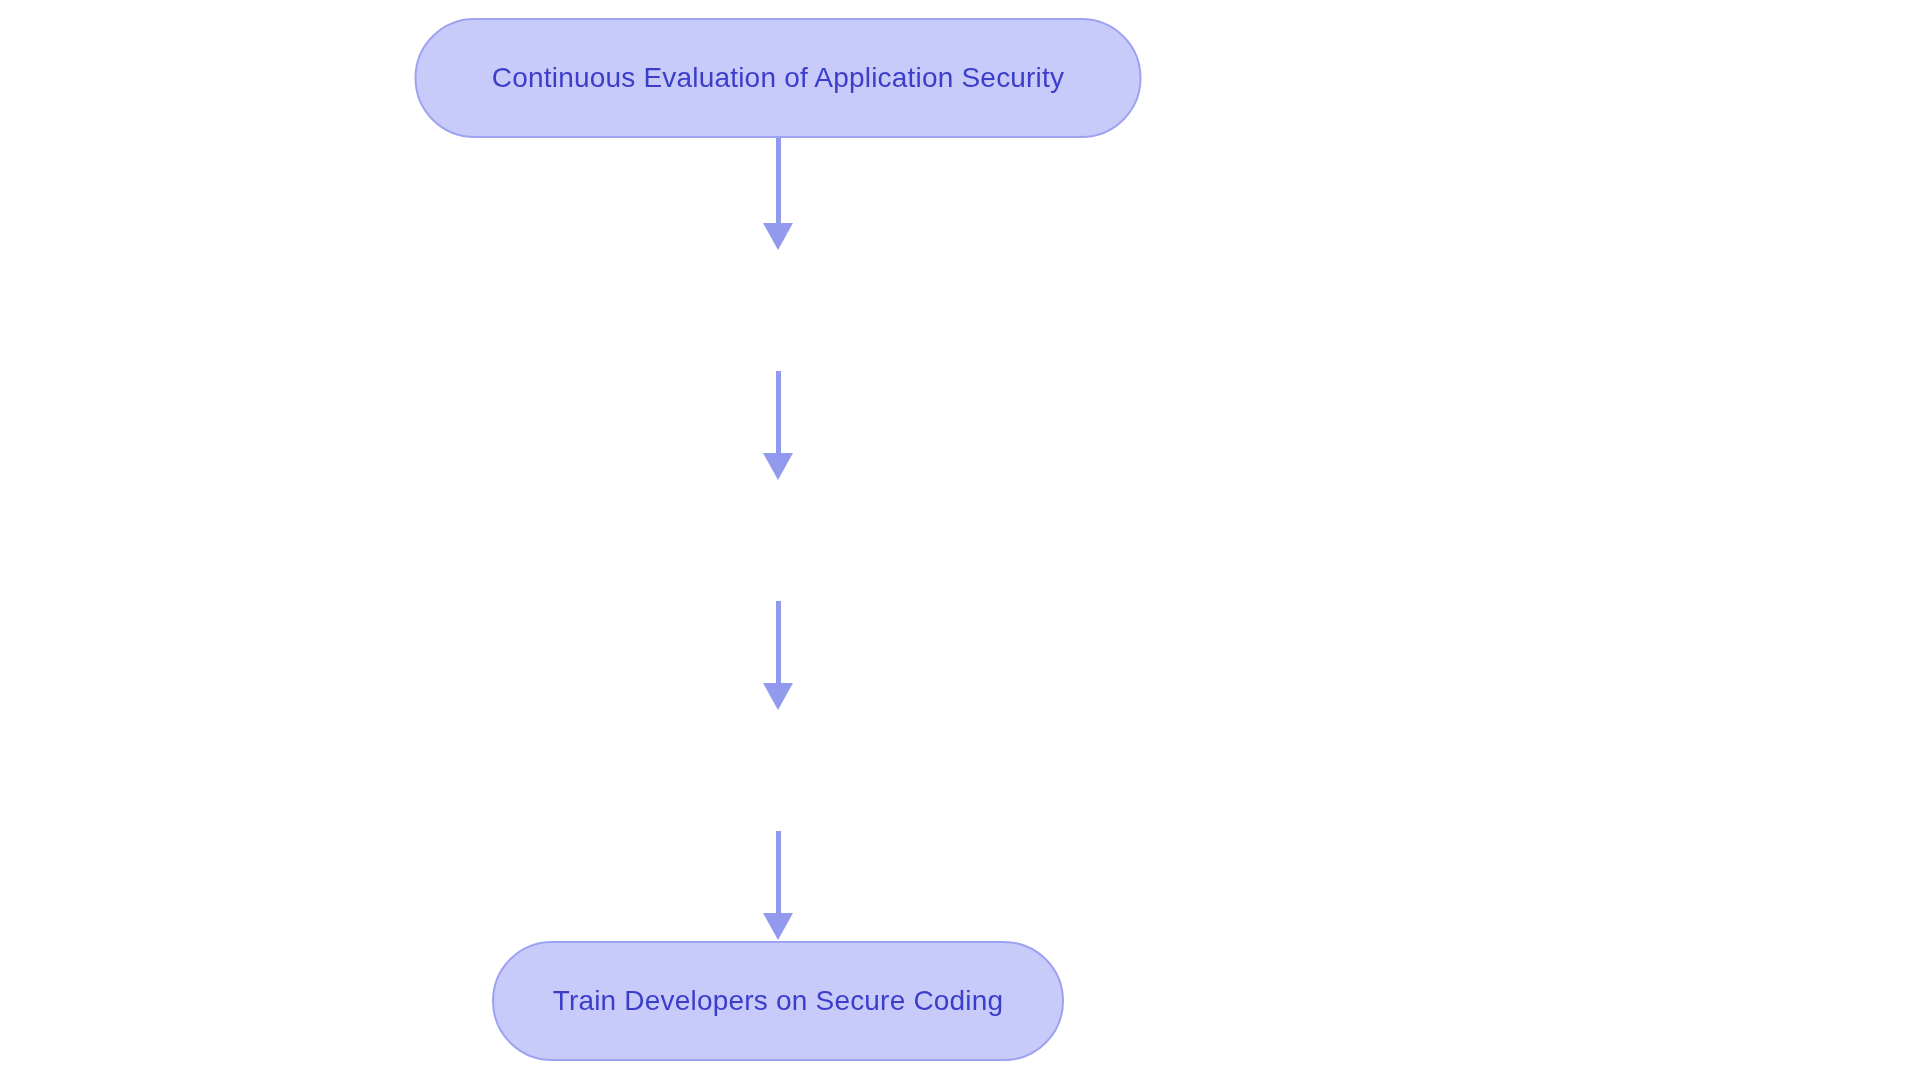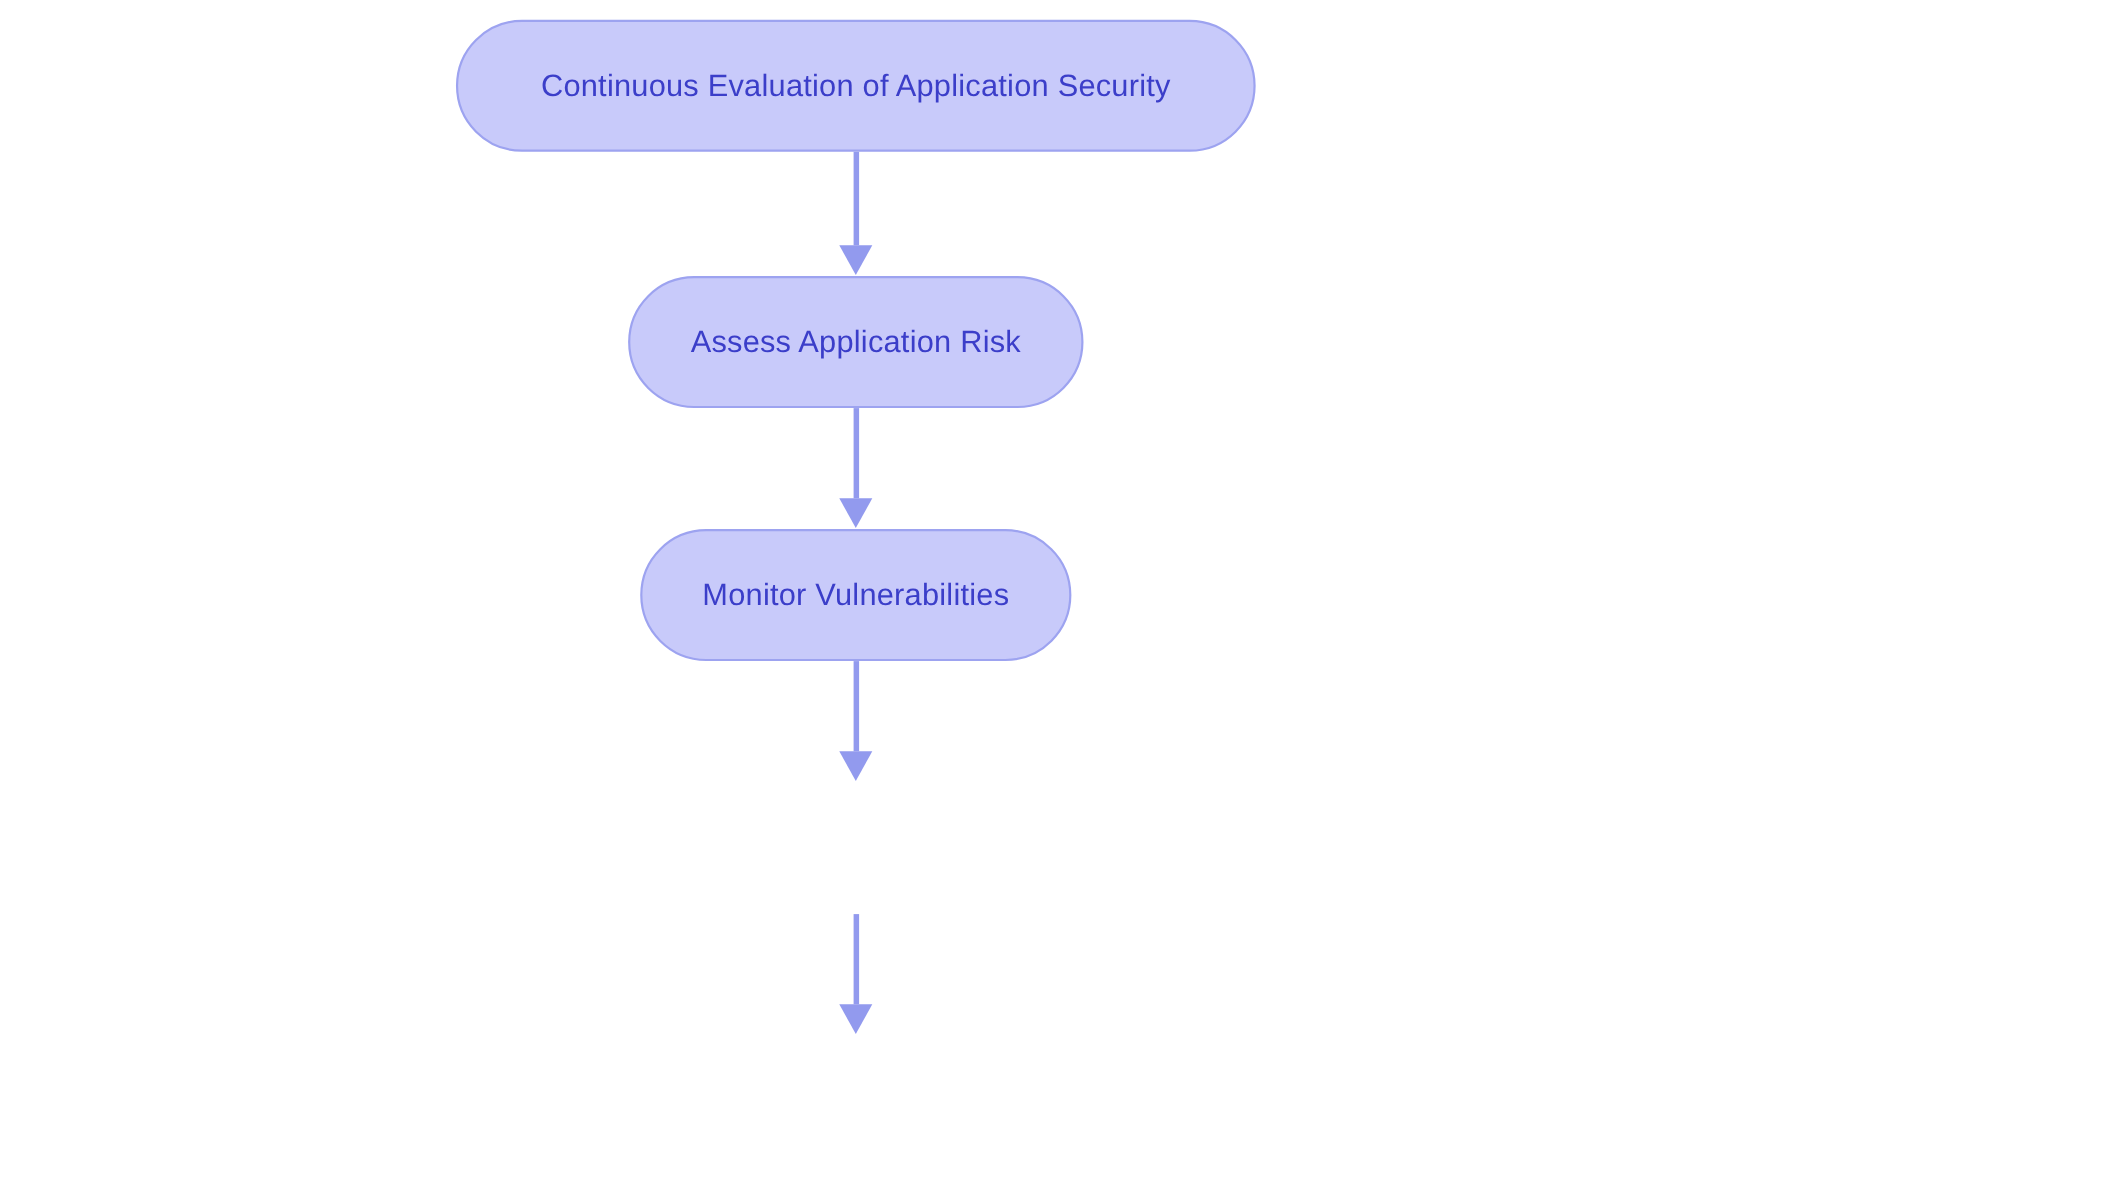--- a/index.html
+++ b/index.html
@@ -77,38 +77,35 @@
 
   <div class="node n1">
     <span>Continuous Evaluation of Application Security</span>
   </div>
 
   <div class="arrow a1">
     <div class="line"></div>
     <div class="head"></div>
   </div>
 
-  <div class="node n2">
-    <span>Assess Application Risk</span>
-  </div>
 
   <div class="arrow a2">
     <div class="line"></div>
     <div class="head"></div>
   </div>
 
-  <div class="node n3">
-    <span>Monitor Vulnerabilities</span>
-  </div>
 
   <div class="arrow a3">
     <div class="line"></div>
     <div class="head"></div>
   </div>
 
 
   <div class="arrow a4">
     <div class="line"></div>
     <div class="head"></div>
   </div>
 
+  <div class="node n5">
+    <span>Train Developers on Secure Coding</span>
+  </div>
 
 </div>
 
 </body></html>

